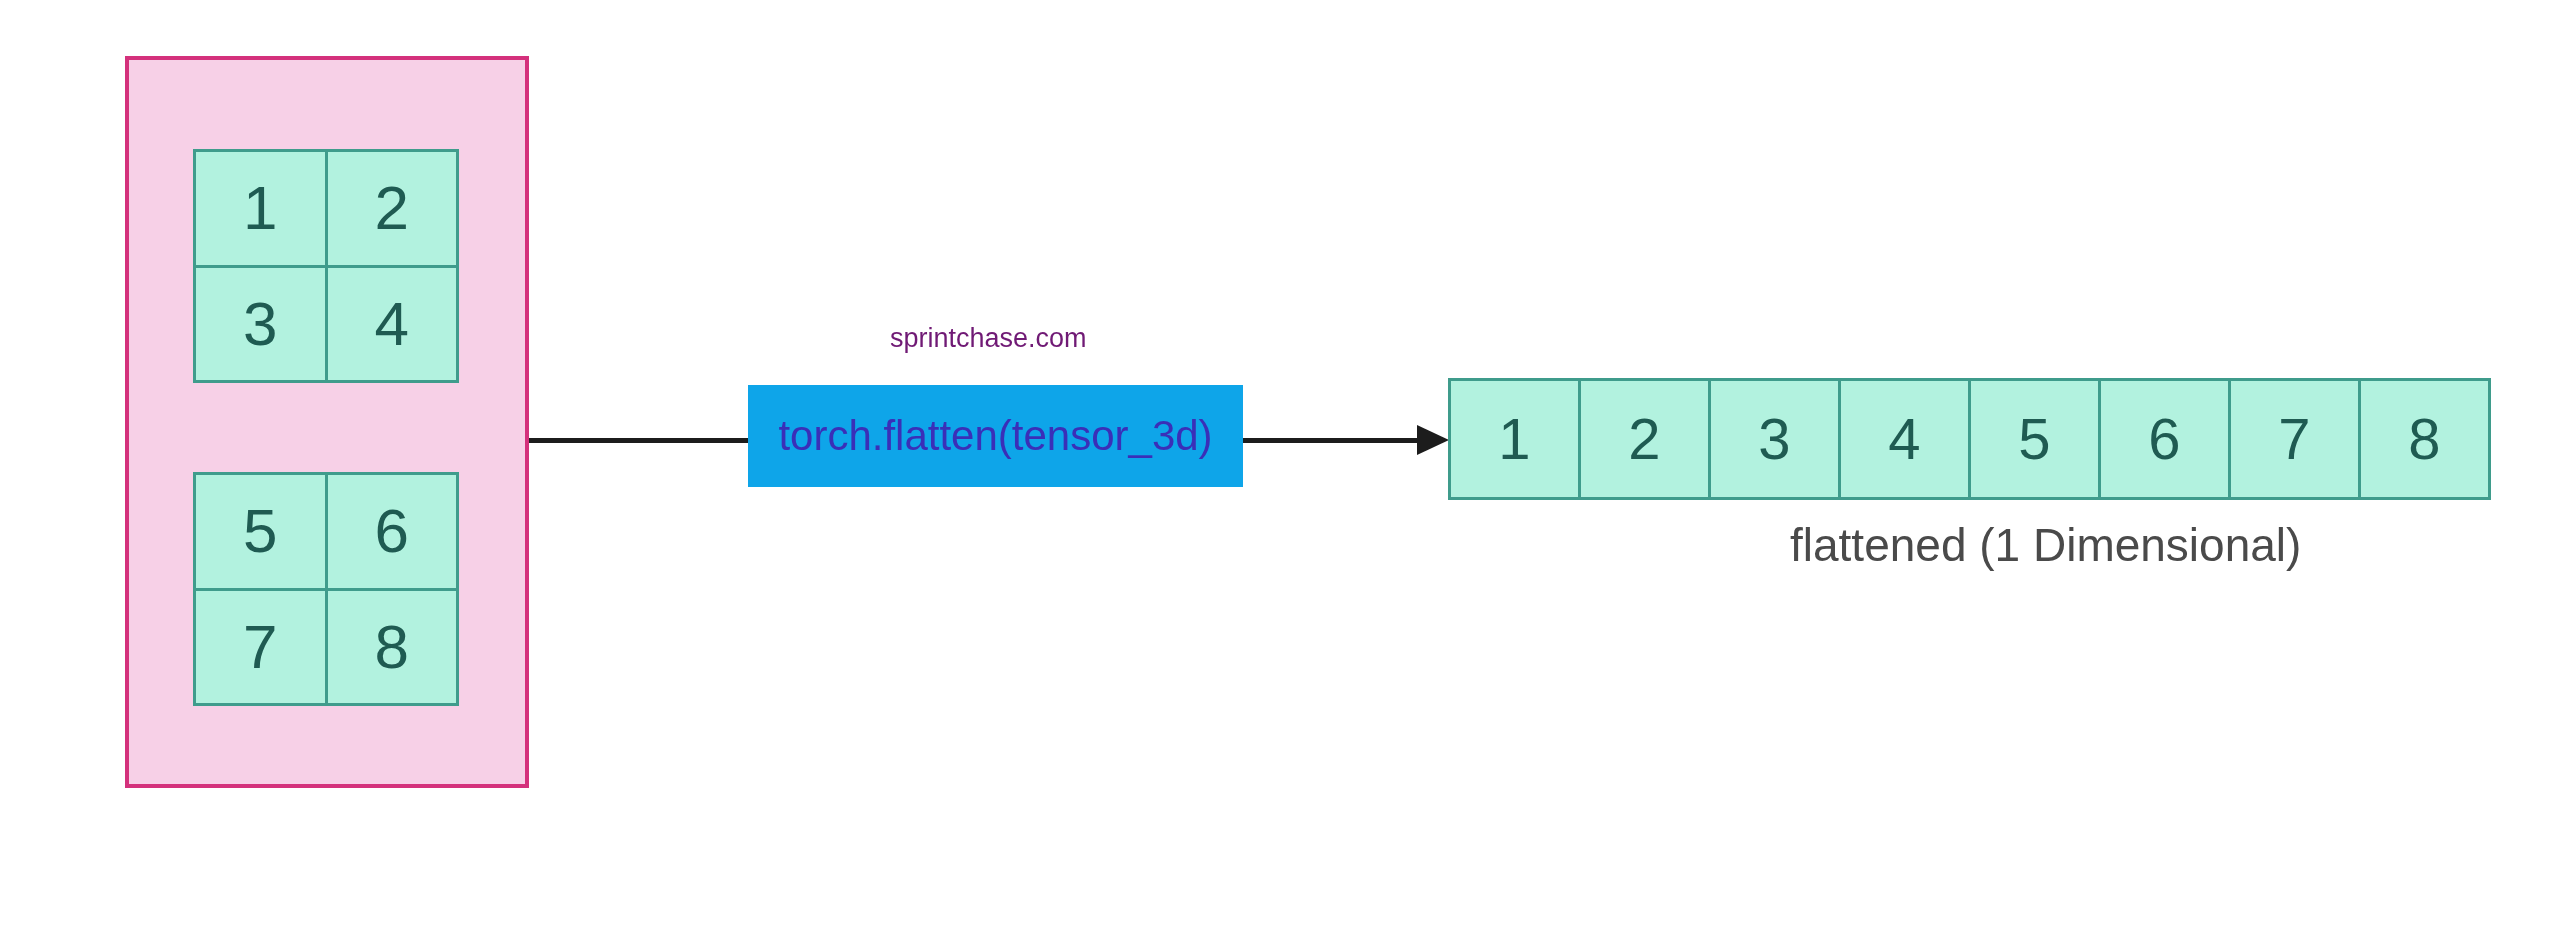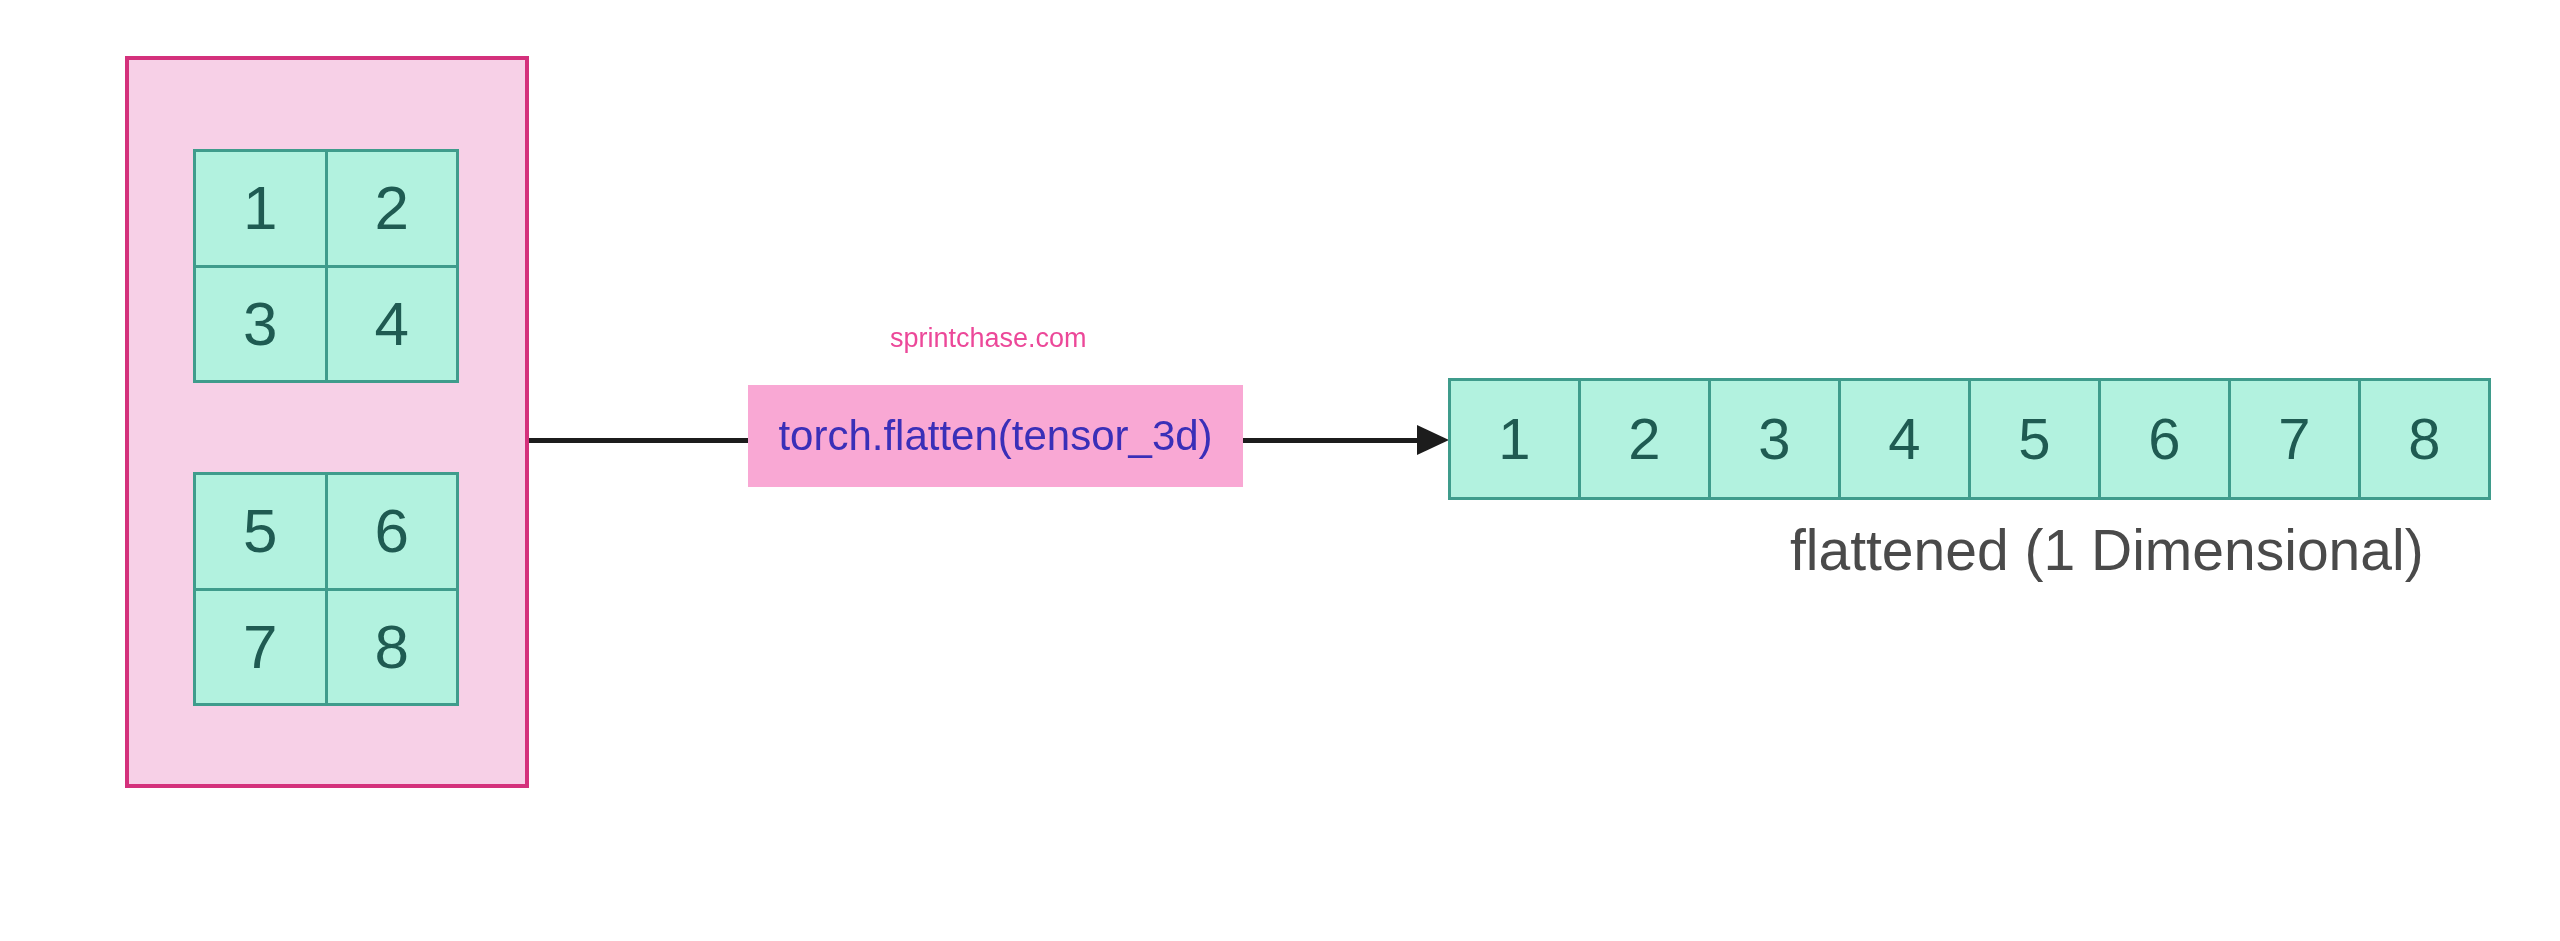--- a/index.html
+++ b/index.html
@@ -62,21 +62,21 @@
     font-weight: 400;
     color: #1F5B52;
     line-height: 1;
     box-sizing: border-box;
   }
 
   
   .caption {
     position: absolute;
     color: #4A4A4A;
-    font-size: 57px;
+    font-size: 46px;
     font-weight: 400;
     white-space: nowrap;
     line-height: 1;
   }
   .caption-tensor3d {
     left: 76px;
     top: 818px;
   }
   .caption-flattened {
     left: 1790px;
@@ -92,33 +92,33 @@
     height: 5px;
     background: #1C1C1C;
   }
 
   
   .watermark {
     position: absolute;
     left: 890px;
     top: 325px;
     font-size: 27px;
-    color: #ec4899;
+    color: #701a75;
     white-space: nowrap;
     line-height: 1;
   }
 
   
   .op-box {
     position: absolute;
     left: 748px;
     top: 385px;
     width: 495px;
     height: 102px;
-    background: #f9a8d4;
+    background: #0ea5e9;
     display: flex;
     align-items: center;
     justify-content: center;
     color: #3A2FB8;
     font-size: 42px;
     white-space: nowrap;
     box-sizing: border-box;
   }
 
   

